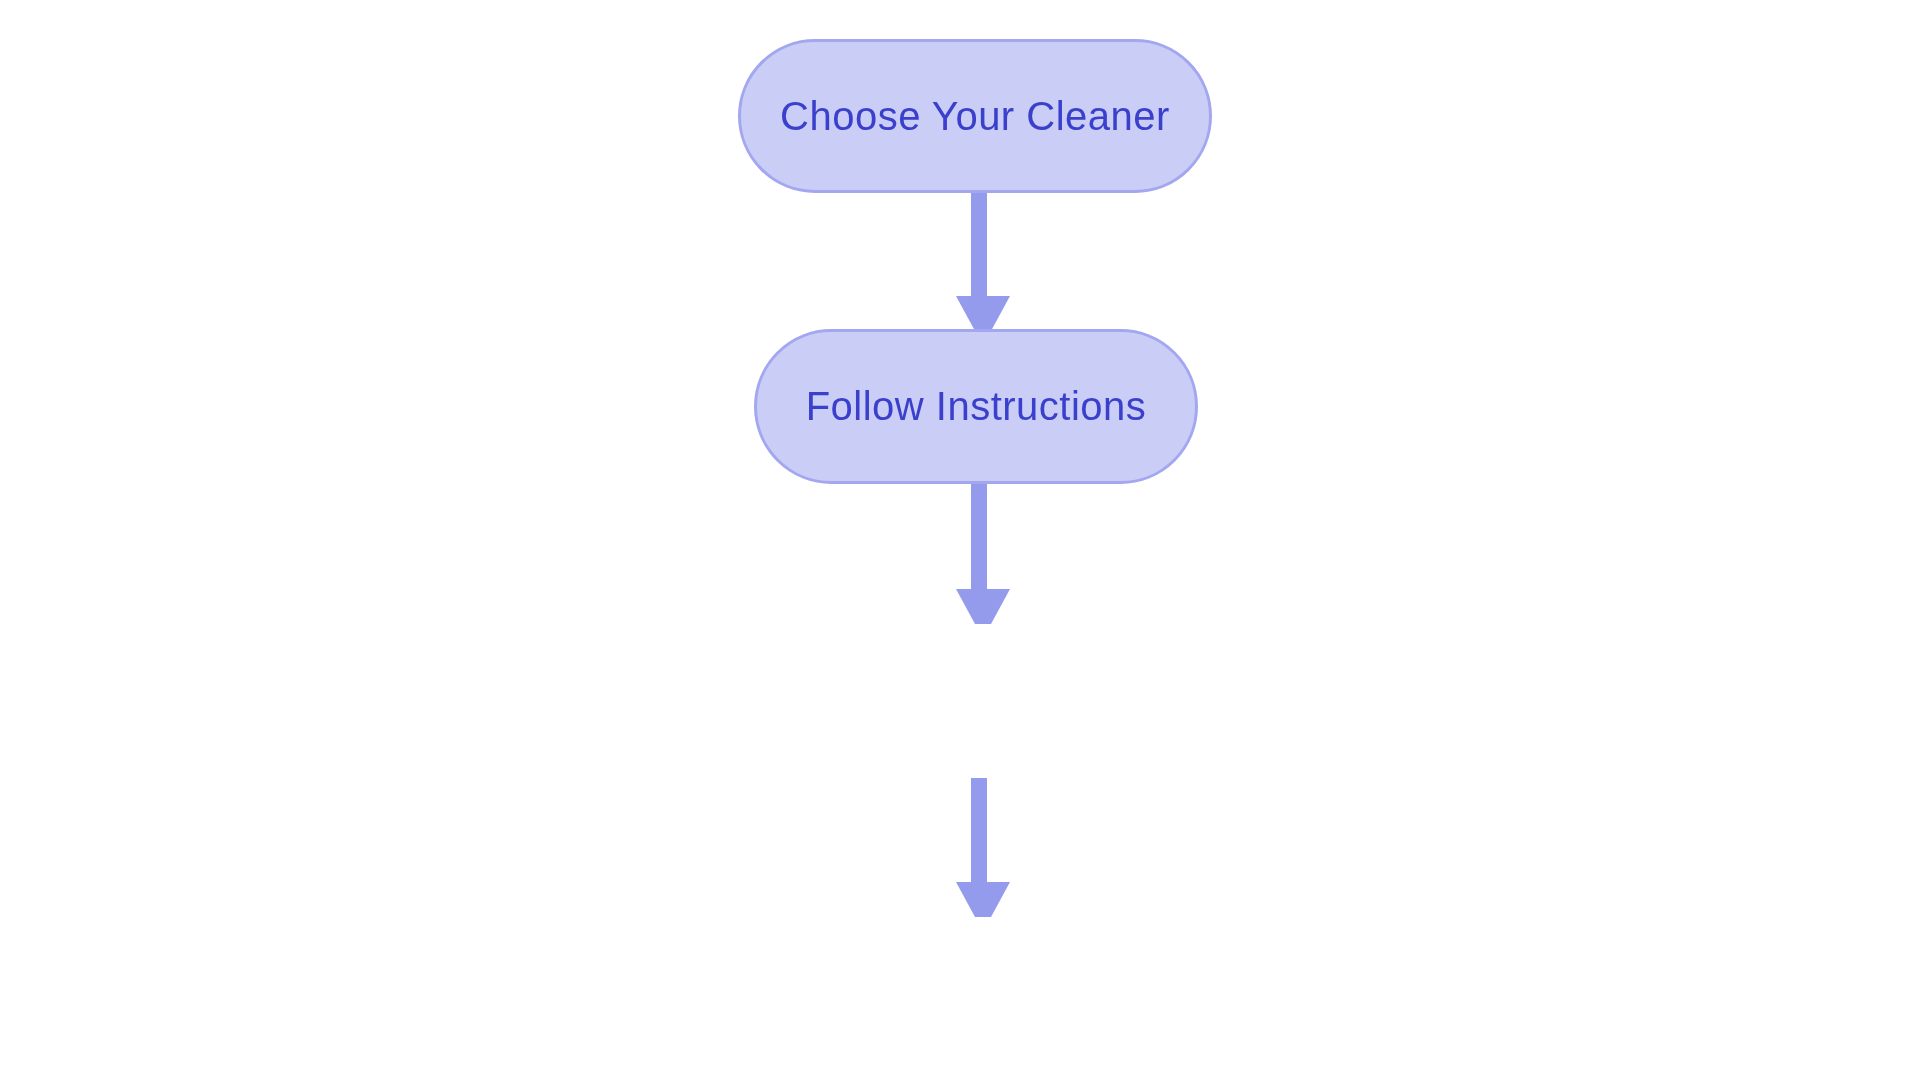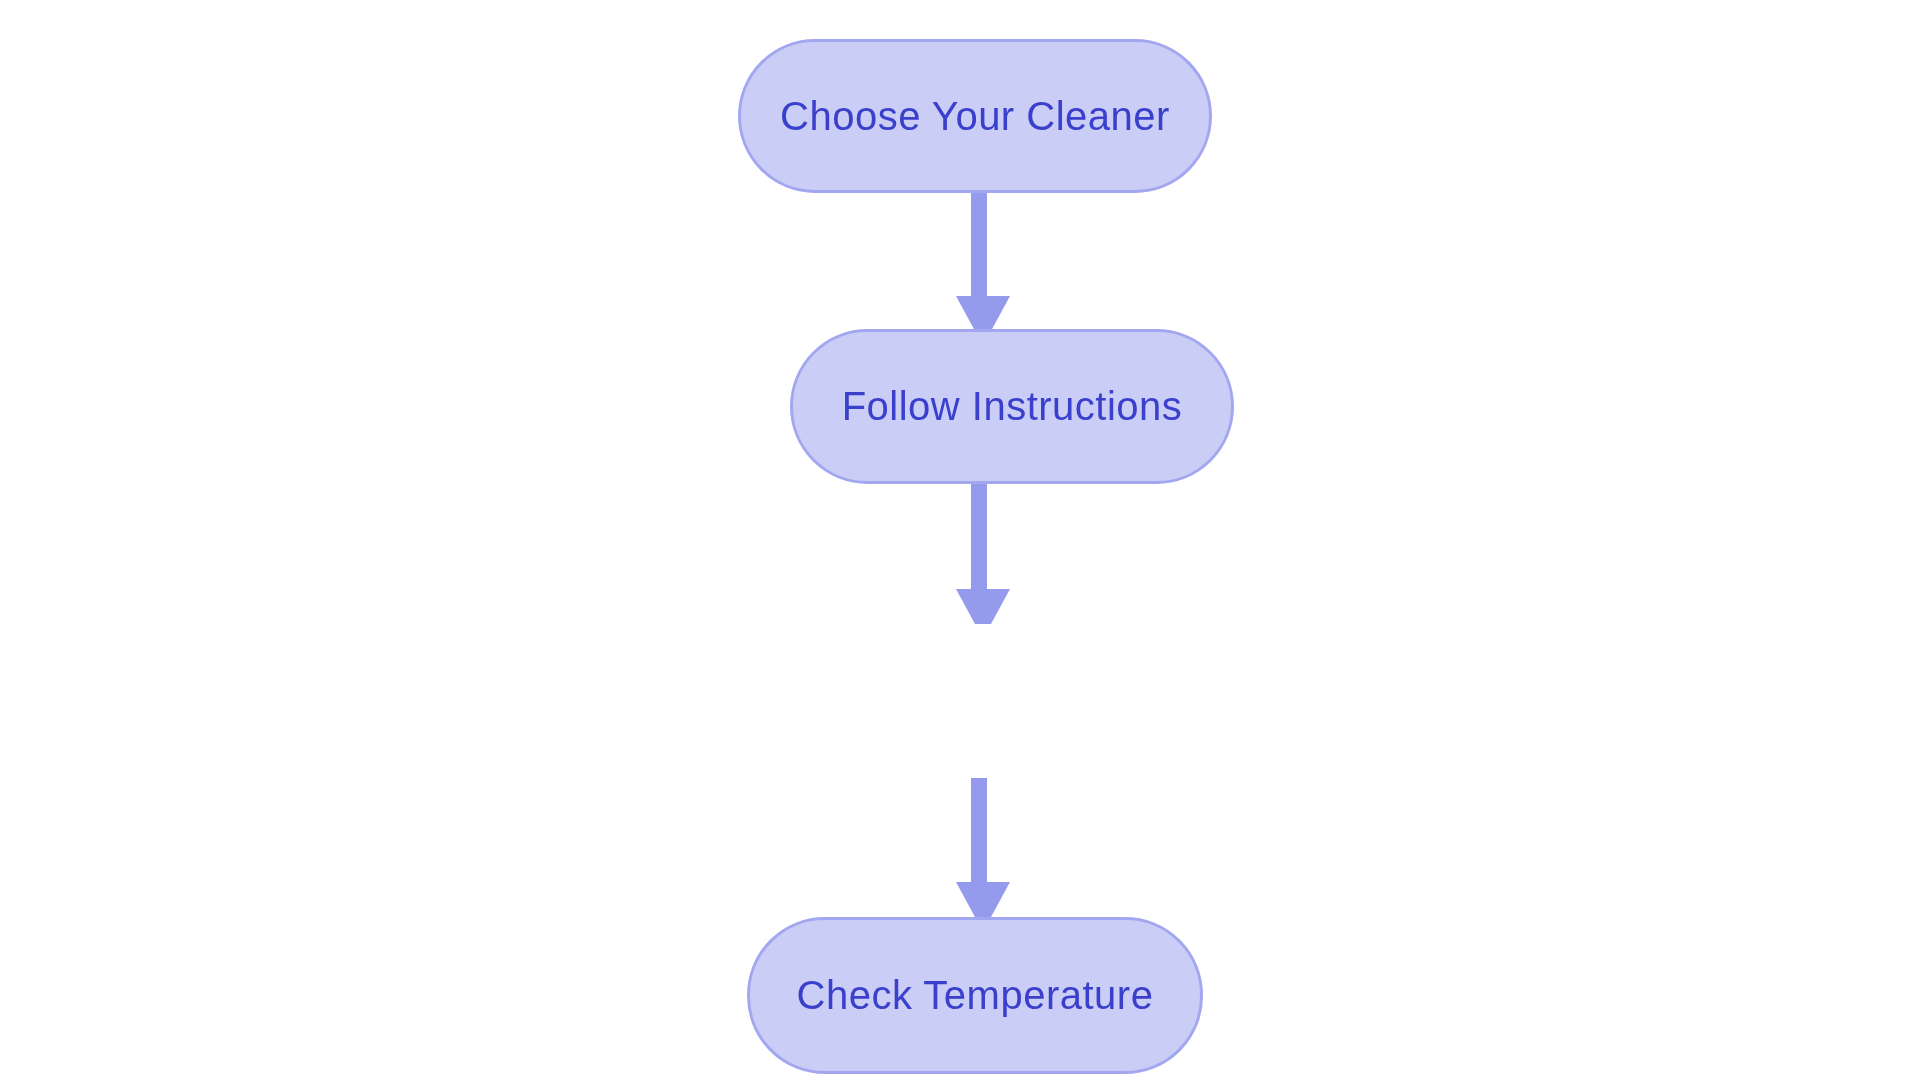--- a/index.html
+++ b/index.html
@@ -43,21 +43,21 @@
   .arrow-head {
     position: absolute;
     width: 0;
     height: 0;
     border-left: 19px solid transparent;
     border-right: 19px solid transparent;
     border-top: 35px solid var(--arrow-color);
   }
   
   #node-1 { left: 722px; top: 23px;  width: 474px; height: 154px; }
-  #node-2 { left: 774px; top: 313px; width: 444px; height: 155px; align-items: center; }
+  #node-2 { left: 738px; top: 313px; width: 444px; height: 155px; align-items: center; }
   #node-3 { left: 797px; top: 608px; width: 328px; height: 154px; }
   #node-4 { left: 731px; top: 901px; width: 456px; height: 157px; }
   
   #edge-1-stem { left: 955px; top: 177px; height: 104px; }
   #edge-1-head { left: 940px; top: 280px; }
   #edge-2-stem { left: 955px; top: 468px; height: 106px; }
   #edge-2-head { left: 940px; top: 573px; }
   #edge-3-stem { left: 955px; top: 762px; height: 105px; }
   #edge-3-head { left: 940px; top: 866px; }
 </style>
@@ -77,17 +77,14 @@
     <span class="node-label">Follow Instructions</span>
   </div>
 
   <div class="arrow-stem" id="edge-2-stem"></div>
   <div class="arrow-head" id="edge-2-head"></div>
 
 
   <div class="arrow-stem" id="edge-3-stem"></div>
   <div class="arrow-head" id="edge-3-head"></div>
 
-  <div class="flow-node" id="node-4">
-    <span class="node-label">Check Temperature</span>
-  </div>
 
 </div>
 
 </body></html>

